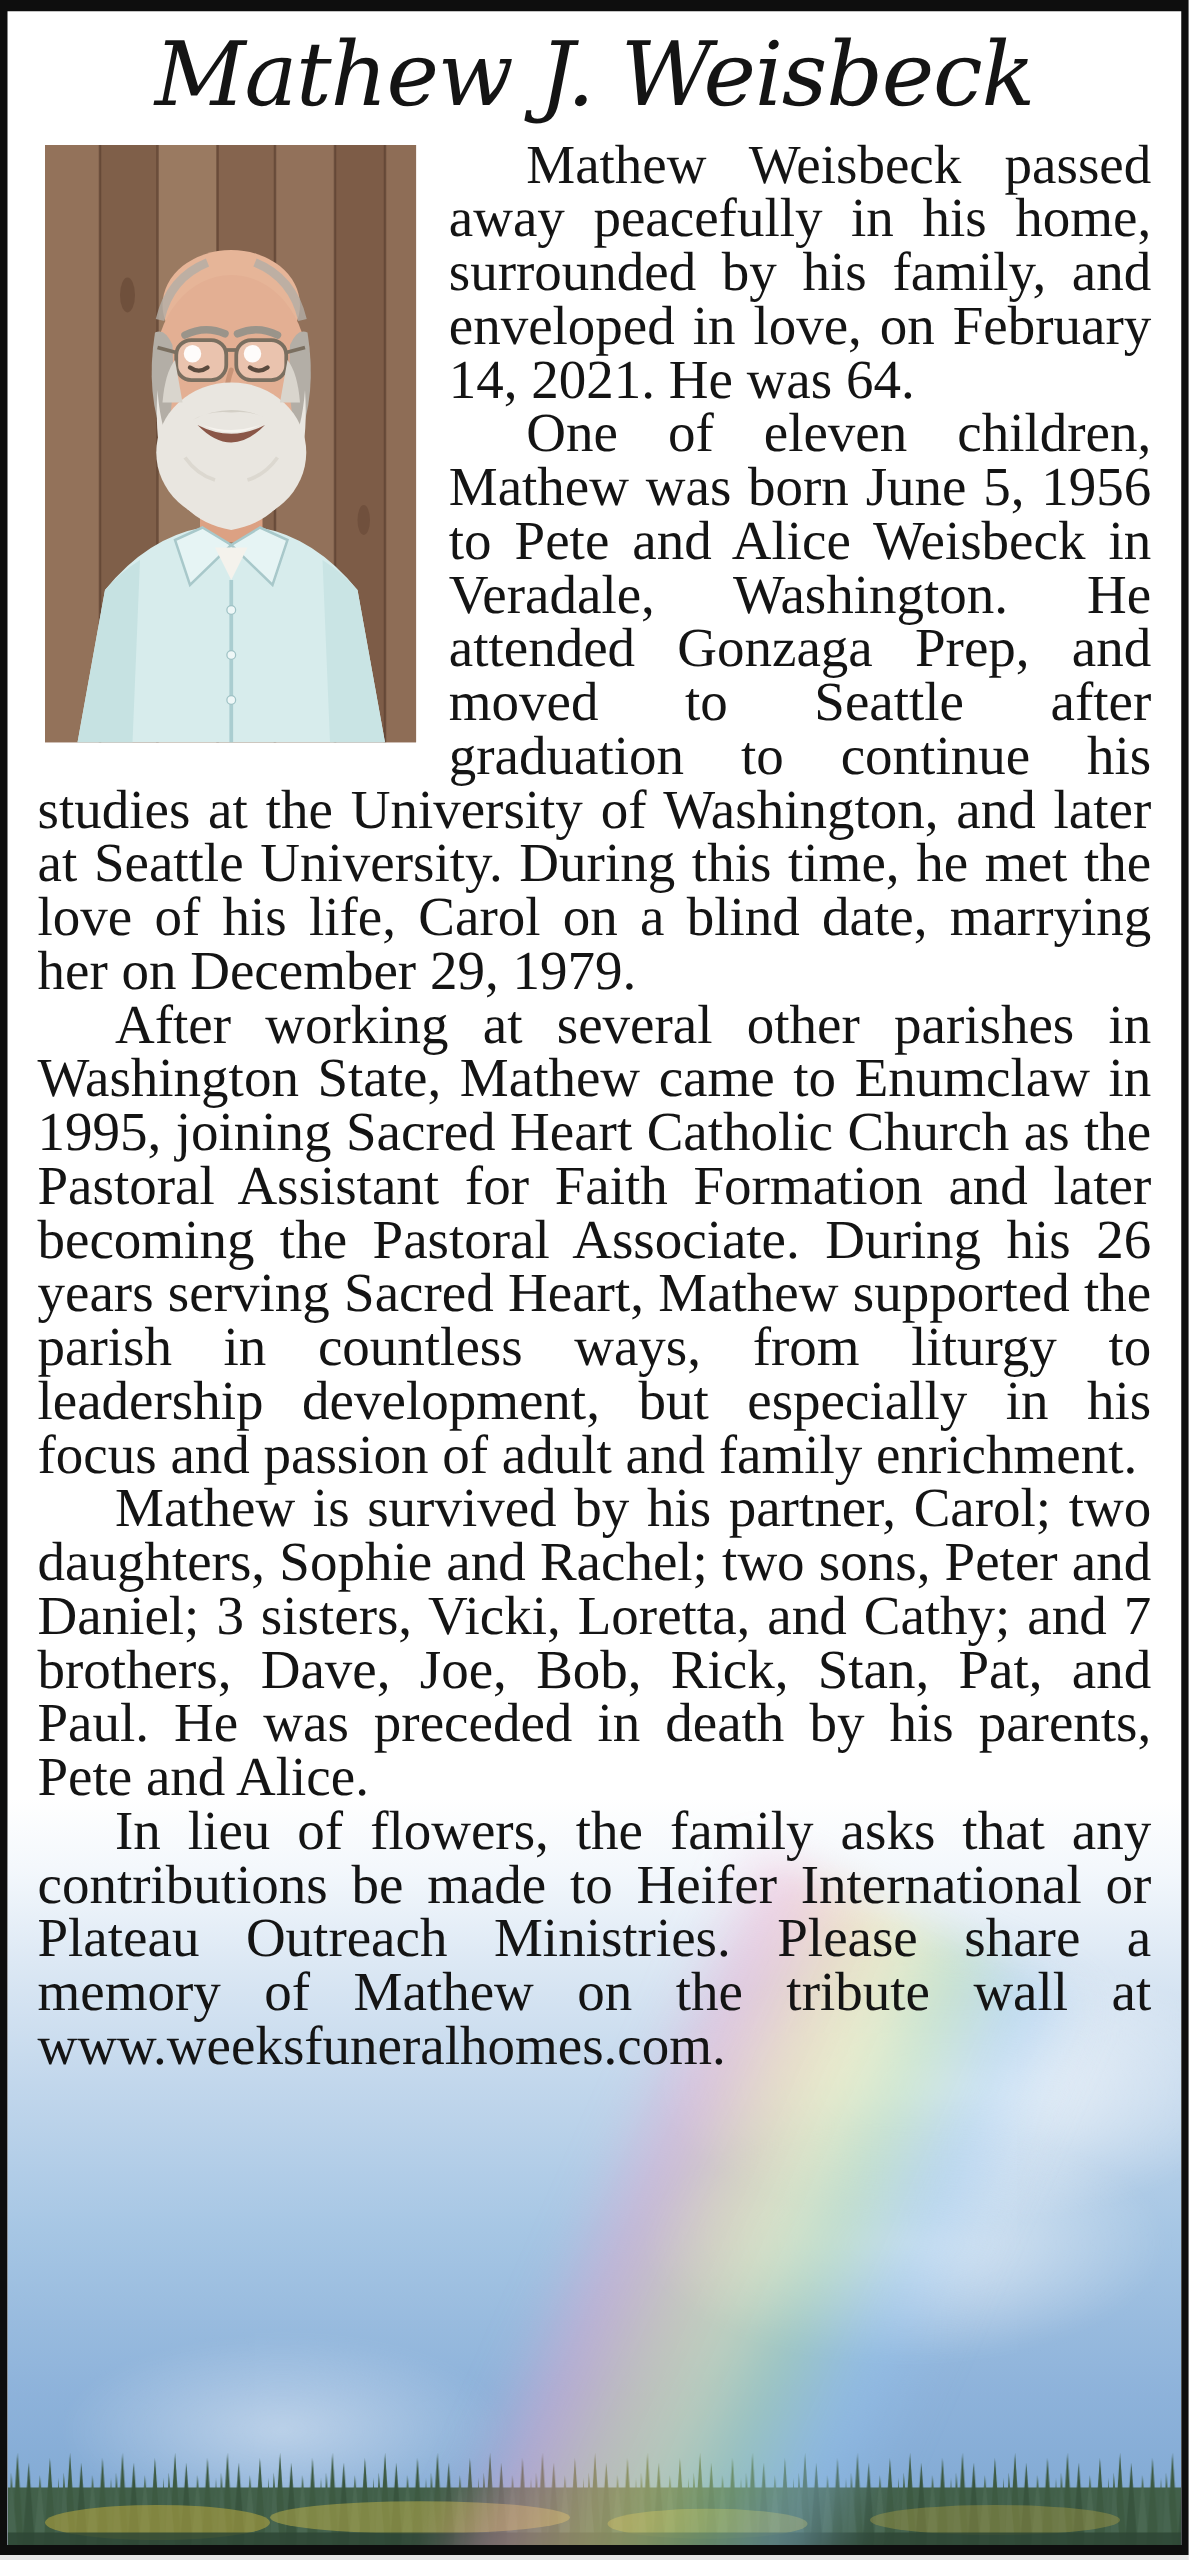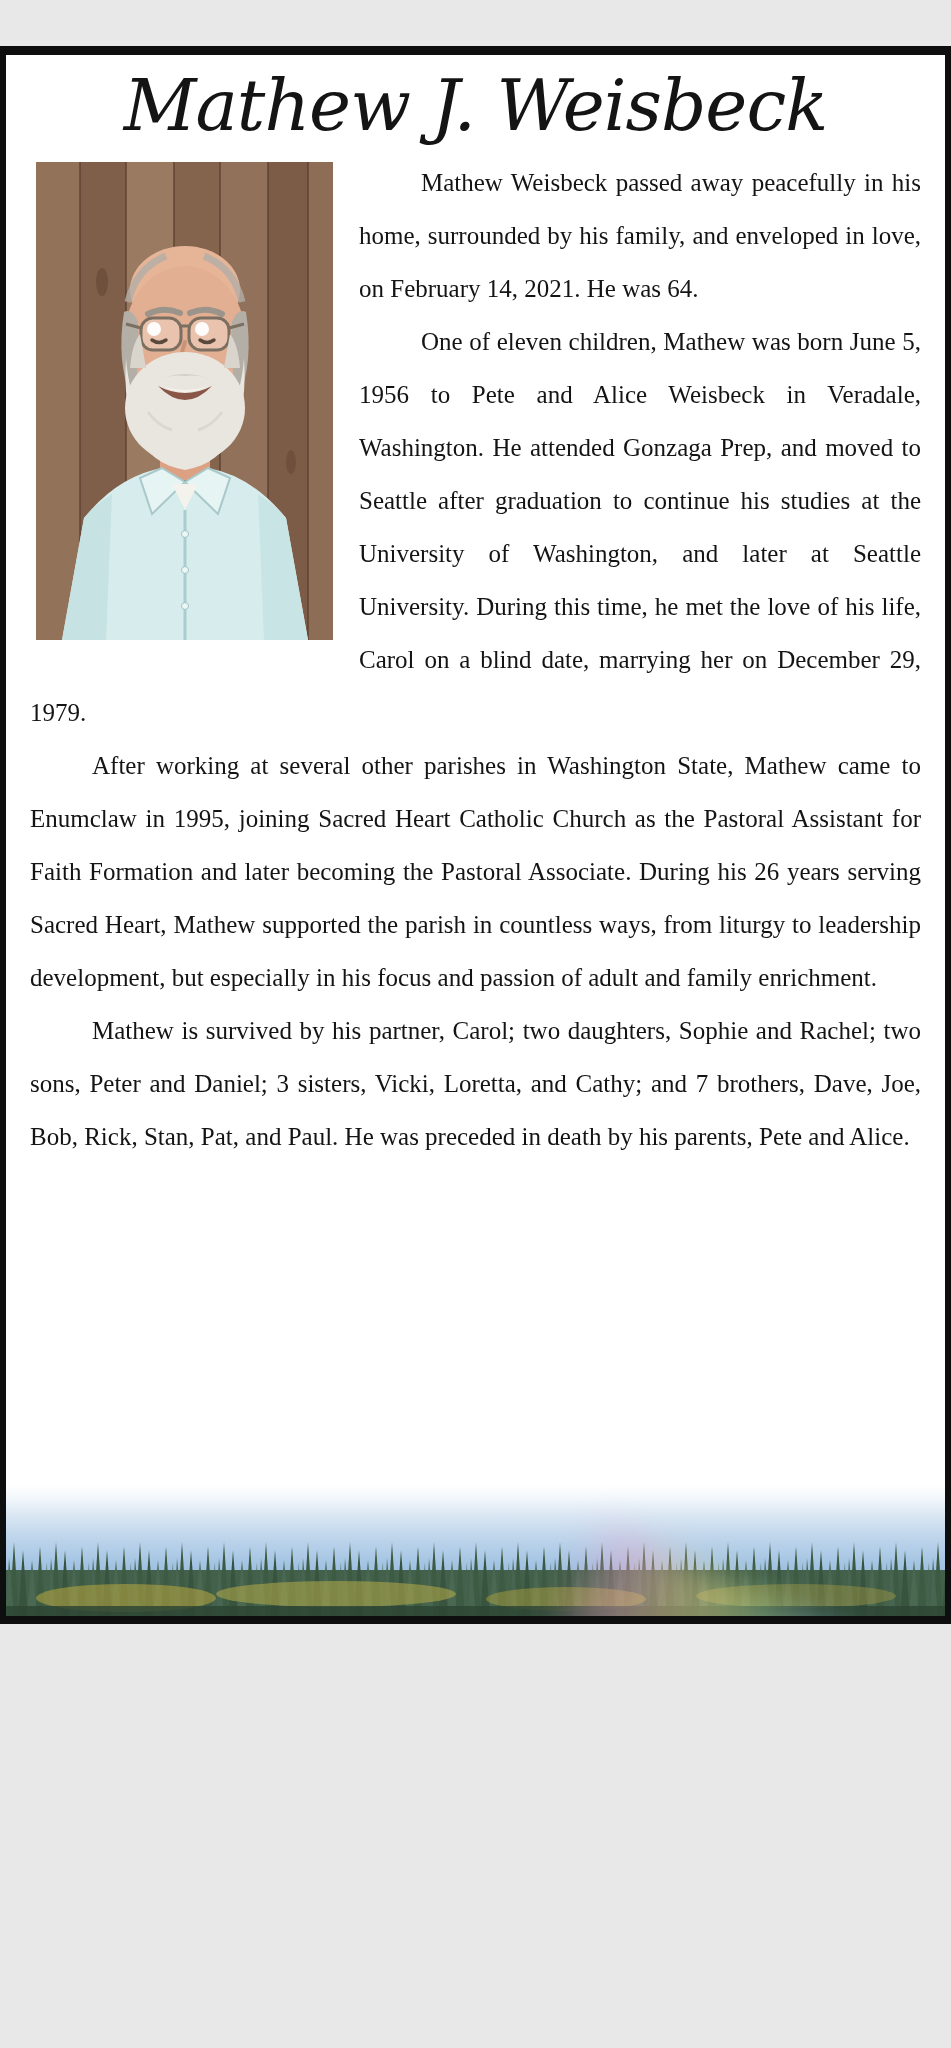--- a/index.html
+++ b/index.html
@@ -1,26 +1,25 @@
 <!DOCTYPE html>
 <html><head>
 <meta charset="utf-8">
 <style>
   html,body{margin:0;padding:0;background:#e8e8e8;}
   .page{
     position:relative;
-    width:951px;height:1578px;
+    width:951px;height:2044px;
     box-sizing:border-box;
     background:#ffffff;
     border:6px solid #0e0e0e;
     border-top-width:9px;
     border-bottom-width:8px;
     overflow:hidden;
     font-family:"Liberation Serif", serif;
-    margin-top:46px;
   }
   
   .sky{
     position:absolute;left:0;right:0;bottom:0;top:1430px;
     background:linear-gradient(180deg,
       rgba(255,255,255,0) 0%,
       rgba(236,243,250,.65) 10%,
       #dce8f4 22%,
       #c2d7ec 38%,
       #a6c6e4 58%,
@@ -74,22 +73,22 @@
     white-space:nowrap;
   }
   .photo-wrap{
     float:left;
     width:297px;height:478px;
     margin:6px 26px 10px 6px;
   }
   .photo-wrap svg{display:block;width:100%;height:100%;}
   .body-text p{
     margin:0;
-    font-size:25px;
-    line-height:53px;
+    font-size:44px;
+    line-height:43px;
     text-align:justify;
     text-indent:62px;
   }
 </style>
 </head>
 <body>
 
 <div class="page">
 
   <div class="sky">
@@ -190,15 +189,16 @@
           <circle cx="149" cy="372" r="3.5" fill="#eef7f7" stroke="#9fc2c5"></circle>
           <circle cx="149" cy="408" r="3.5" fill="#eef7f7" stroke="#9fc2c5"></circle>
           <circle cx="149" cy="444" r="3.5" fill="#eef7f7" stroke="#9fc2c5"></circle>
         </svg>
       </div>
 
       <p>Mathew Weisbeck passed away peacefully in his home, surrounded by his family, and enveloped in love, on February 14, 2021. He was 64.</p>
       <p>One of eleven children, Mathew was born June 5, 1956 to Pete and Alice Weisbeck in Veradale, Washington. He attended Gonzaga Prep, and moved to Seattle after graduation to continue his studies at the University of Washington, and later at Seattle University. During this time, he met the love of his life, Carol on a blind date, marrying her on December 29, 1979.</p>
       <p>After working at several other parishes in Washington State, Mathew came to Enumclaw in 1995, joining Sacred Heart Catholic Church as the Pastoral Assistant for Faith Formation and later becoming the Pastoral Associate. During his 26 years serving Sacred Heart, Mathew supported the parish in countless ways, from liturgy to leadership development, but especially in his focus and passion of adult and family enrichment.</p>
       <p>Mathew is survived by his partner, Carol; two daughters, Sophie and Rachel; two sons, Peter and Daniel; 3 sisters, Vicki, Loretta, and Cathy; and 7 brothers, Dave, Joe, Bob, Rick, Stan, Pat, and Paul. He was preceded in death by his parents, Pete and Alice.</p>
+      <p>In lieu of flowers, the family asks that any contributions be made to Heifer International or Plateau Outreach Ministries. Please share a memory of Mathew on the tribute wall at www.weeksfuneralhomes.com.</p>
     </div>
   </div>
 </div>
 
 </body></html>

